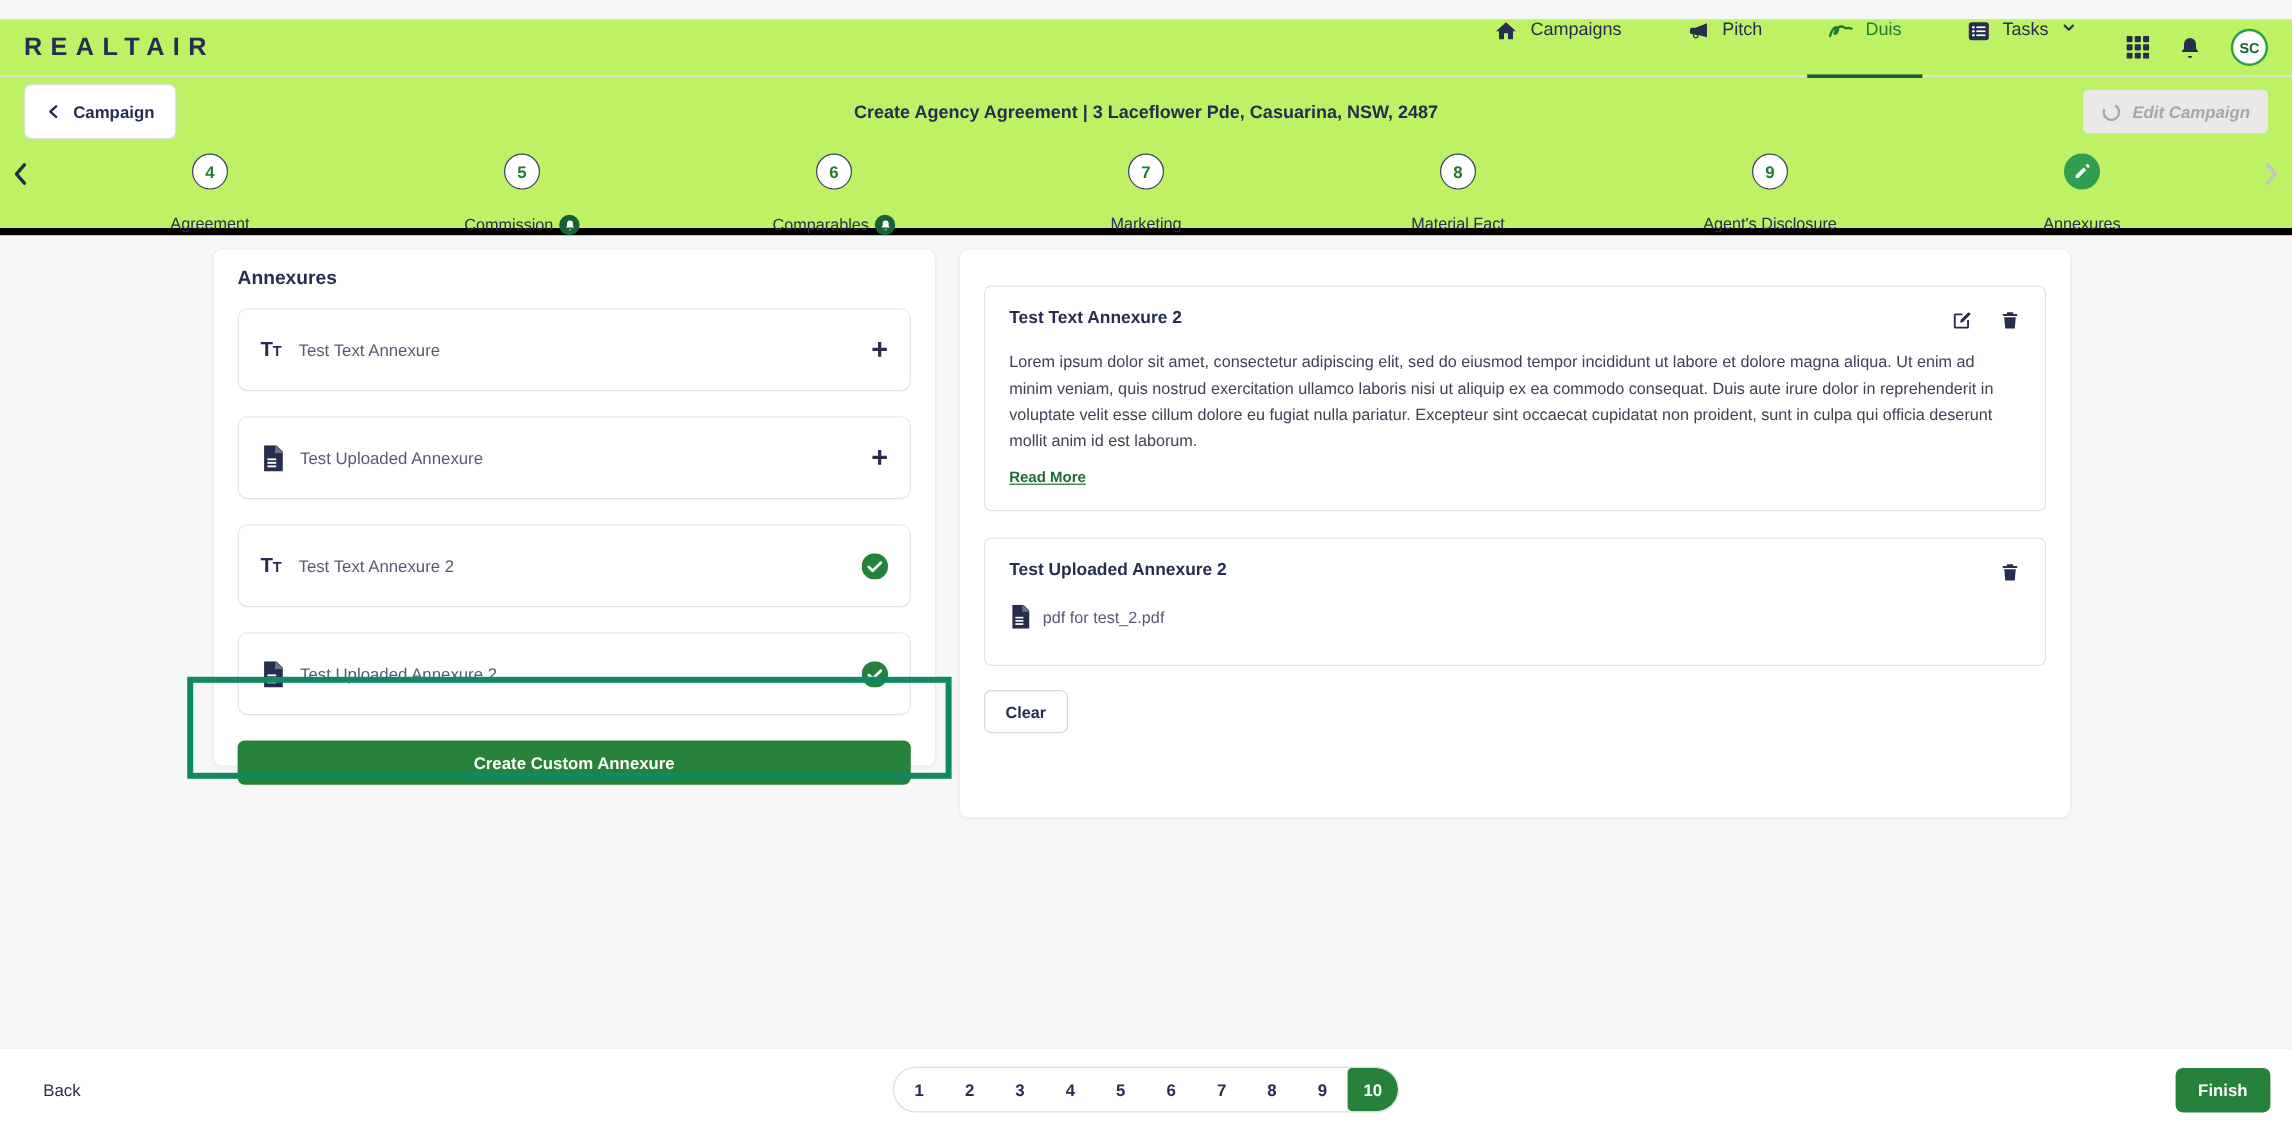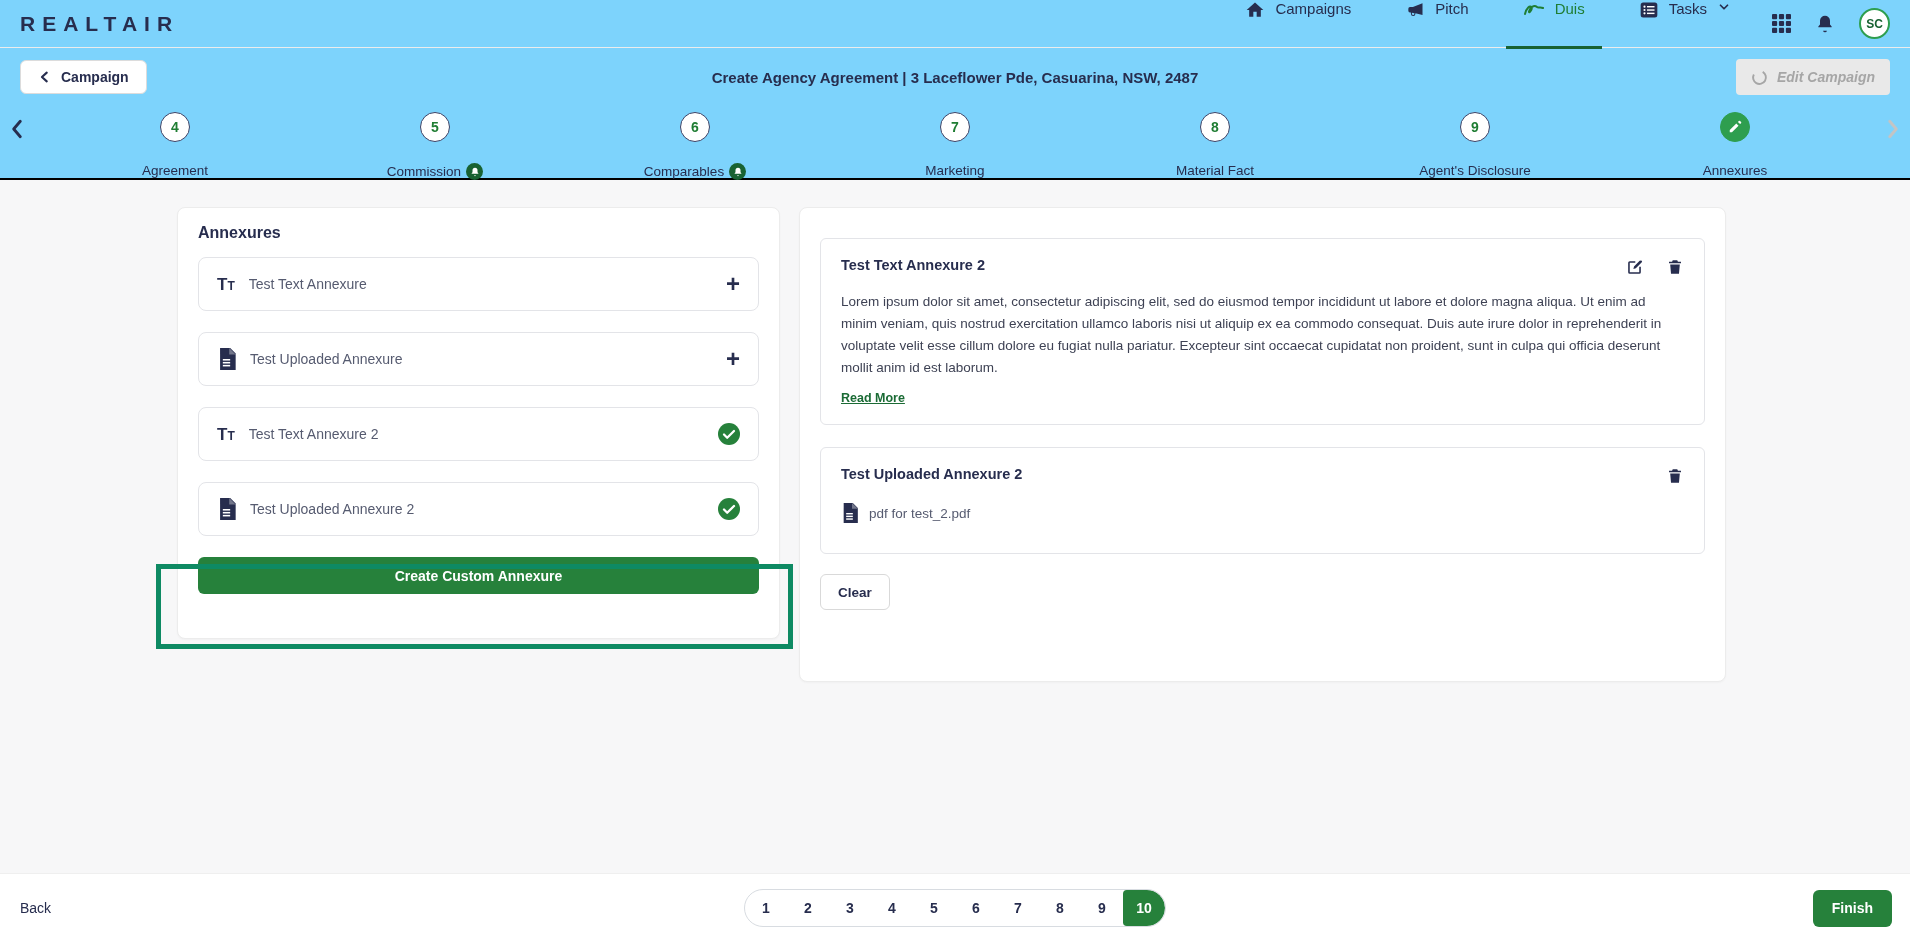--- a/index.html
+++ b/index.html
@@ -1,54 +1,54 @@
 <!DOCTYPE html>
 <html><head>
 <meta charset="utf-8">
 <style>
   * { box-sizing: border-box; }
   html,body { margin:0; padding:0; background:#f7f7f8; }
   body { font-family:"Liberation Sans", sans-serif; color:#272d4e; }
   .page { position:relative; width:1910px; height:942px; background:#f7f7f8; overflow:hidden; }
 
   
-  .top { position:absolute; top:0; left:0; right:0; height:180px; background:#7dd3fc; border-bottom:2px solid #000000; }
+  .top { position:absolute; top:16px; left:0; right:0; height:180px; background:#bef264; border-bottom:6px solid #000000; }
 
   .nav { height:48px; border-bottom:1px solid #ececec; display:flex; align-items:center; padding:0 20px; }
   .logo { font-size:21px; letter-spacing:7px; font-weight:600; color:#272d4e; }
   .nav-items { margin-left:auto; display:flex; align-items:stretch; height:48px; }
   .nav-item { display:flex; gap:10px; padding:0 27px; font-size:15px; color:#272d4e; position:relative; cursor:pointer; }
   .nav-item.active { color:#1f7d33; }
   .nav-item.active::after { content:""; position:absolute; left:10px; right:10px; bottom:-1px; height:3px; background:#186232; }
   .nav-icons { display:flex; align-items:center; gap:24px; margin-left:14px; }
   .avatar { width:31px; height:31px; border-radius:50%; border:2px solid #2e9e4f; display:flex; align-items:center; justify-content:center; font-size:12px; font-weight:700; color:#186232; background:#fff; }
 
   .subhead { height:58px; display:flex; align-items:center; padding:0 20px; position:relative; }
-  .back-btn { display:flex; align-items:center; gap:9px; border:1px solid #dcdcdc; border-radius:6px; height:34px; padding:0 17px; font-size:14px; font-weight:700; color:#272d4e; background:#fff; cursor:pointer; z-index:2; }
+  .back-btn { display:flex; align-items:center; gap:9px; border:1px solid #dcdcdc; border-radius:6px; height:46px; padding:0 17px; font-size:14px; font-weight:700; color:#272d4e; background:#fff; cursor:pointer; z-index:2; }
   .page-title { position:absolute; left:0; right:0; text-align:center; font-size:15px; font-weight:700; color:#272d4e; z-index:1; }
   .edit-btn { margin-left:auto; display:flex; align-items:center; gap:9px; height:36px; padding:0 15px; background:#e9e9e9; color:#a6a6a6; border:none; border-radius:4px; font-size:14px; font-weight:700; z-index:2;font-style:italic; }
 
   .stepper { height:74px; position:relative; padding:2px 45px 0 45px; }
   .steps { display:flex; height:100%; }
   .step { flex:1; display:flex; flex-direction:column; align-items:center; padding-top:4px; cursor:pointer; }
   .step-circle { width:30px; height:30px; border-radius:50%; border:1.5px solid #3c4266; background:#fff; display:flex; align-items:center; justify-content:center; font-size:14px; font-weight:700; color:#1f7d33; }
   .step.active .step-circle { background:#2e9e4f; border-color:#2e9e4f; }
   .step-label { margin-top:21px; font-size:13.5px; color:#272d4e; display:flex; align-items:center; gap:5px;text-align:right; }
   .badge { width:17px; height:17px; border-radius:50%; background:#186232; display:inline-flex; align-items:center; justify-content:center; }
   .stepper-chevron { position:absolute; top:12px; cursor:pointer; }
   .stepper-chevron.prev { left:8px; }
   .stepper-chevron.next { right:8px; }
 
   
   .content { position:absolute; top:180px; bottom:69px; left:0; right:0; }
   .card { position:absolute; background:#fff; border:1px solid #ececec; border-radius:8px; box-shadow:0 1px 2px rgba(0,0,0,0.03); }
   .panel-title { font-size:16px; font-weight:700; color:#272d4e; }
 
   .left-card { left:177px; top:27px; width:603px; height:432px; padding:16px 20px; }
-  .annex-item { display:flex; align-items:center; gap:14px; height:54px; border:1px solid #e3e4e8; border-radius:8px; padding:0 18px; margin-top:21px; background:#fff; }
+  .annex-item { display:flex; align-items:center; gap:14px; height:69px; border:1px solid #e3e4e8; border-radius:8px; padding:0 18px; margin-top:21px; background:#fff; }
   .annex-item.first { margin-top:15px; }
   .annex-label { font-size:14px; color:#565b70; }
   .annex-action { margin-left:auto; display:flex; align-items:center; cursor:pointer; }
   .plus-glyph { font-size:24px; font-weight:600; color:#272d4e; line-height:1; }
   .tt-icon { font-weight:800; color:#272d4e; line-height:1; }
   .tt-icon .t-big { font-size:17px; }
   .tt-icon .t-small { font-size:12px; }
   .create-btn { margin-top:21px; width:100%; height:37px; background:#26813b; color:#fff; border:none; border-radius:6px; font-size:14px; font-weight:700; cursor:pointer; font-family:"Liberation Sans",sans-serif; }
 
   .right-card { left:799px; top:27px; width:927px; height:475px; padding:16px 20px; }
@@ -61,21 +61,21 @@
   .body-text { margin-top:14px; font-size:13.5px; line-height:22px; color:#3e4254; }
   .read-more { display:inline-block; margin-top:12px; font-size:12.5px; font-weight:700; color:#1b6b35; text-decoration:underline; cursor:pointer; }
   .file-row { display:flex; align-items:center; gap:11px; margin-top:17px; padding-bottom:12px; font-size:13.5px; color:#565b70; }
   .clear-btn { margin-top:20px; height:36px; padding:0 17px; background:#fff; border:1px solid #d9d9d9; border-radius:6px; font-size:13.5px; font-weight:700; color:#272d4e; cursor:pointer; font-family:"Liberation Sans",sans-serif; }
 
   
   .annotation-box { position:absolute; left:156px; top:564px; width:637px; height:85px; border:5px solid #0e8a63; z-index:6; pointer-events:none; }
 
   
   .footer { position:absolute; left:0; right:0; bottom:0; height:69px; background:#fff; border-top:1px solid #efefef; display:flex; align-items:center; padding:0 18px 0 20px; }
-  .back-label { font-size:14px; color:#272d4e; cursor:pointer; }
+  .back-label { font-size:14px; color:#272d4e; cursor:pointer;margin-left:16px; }
   .pagination { position:absolute; left:50%; transform:translateX(-50%); display:flex; height:38px; border:1px solid #d8dce1; border-radius:19px; overflow:hidden; background:#fff; }
   .page-num { width:42px; display:flex; align-items:center; justify-content:center; font-size:14px; font-weight:600; color:#272d4e; cursor:pointer; }
   .page-num.active { background:#26813b; color:#fff; border-radius:4px 19px 19px 4px; }
   .finish-btn { margin-left:auto; height:37px; padding:0 19px; background:#26813b; color:#fff; border:none; border-radius:6px; font-size:14px; font-weight:700; cursor:pointer; font-family:"Liberation Sans",sans-serif; }
 
   svg { display:block; }
 </style>
 </head>
 <body>
 

